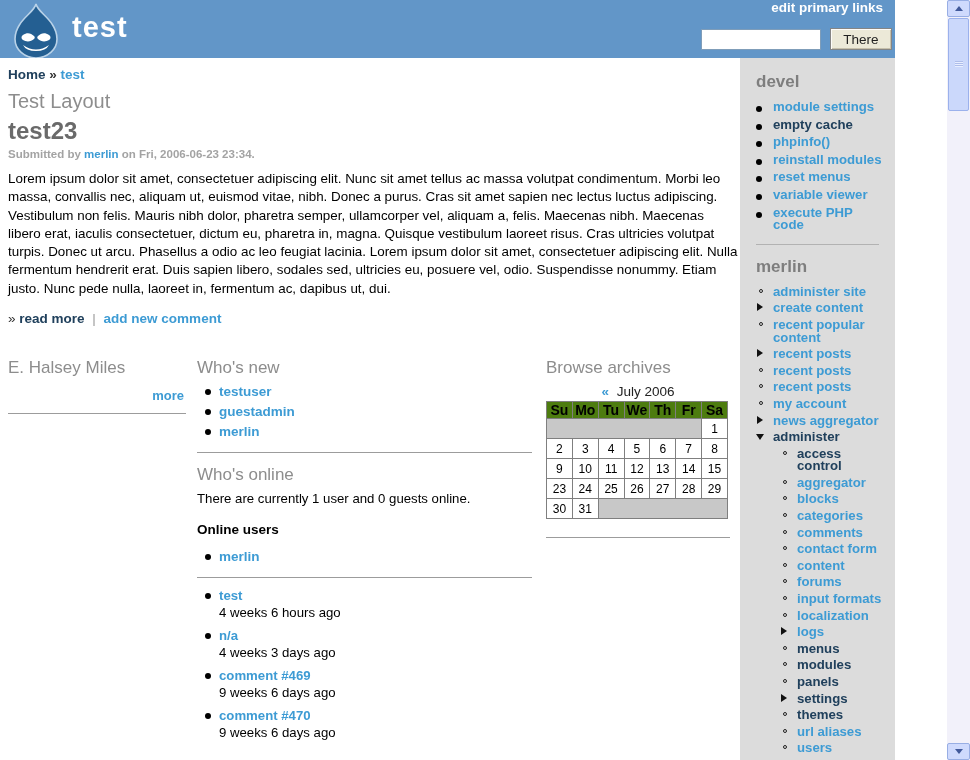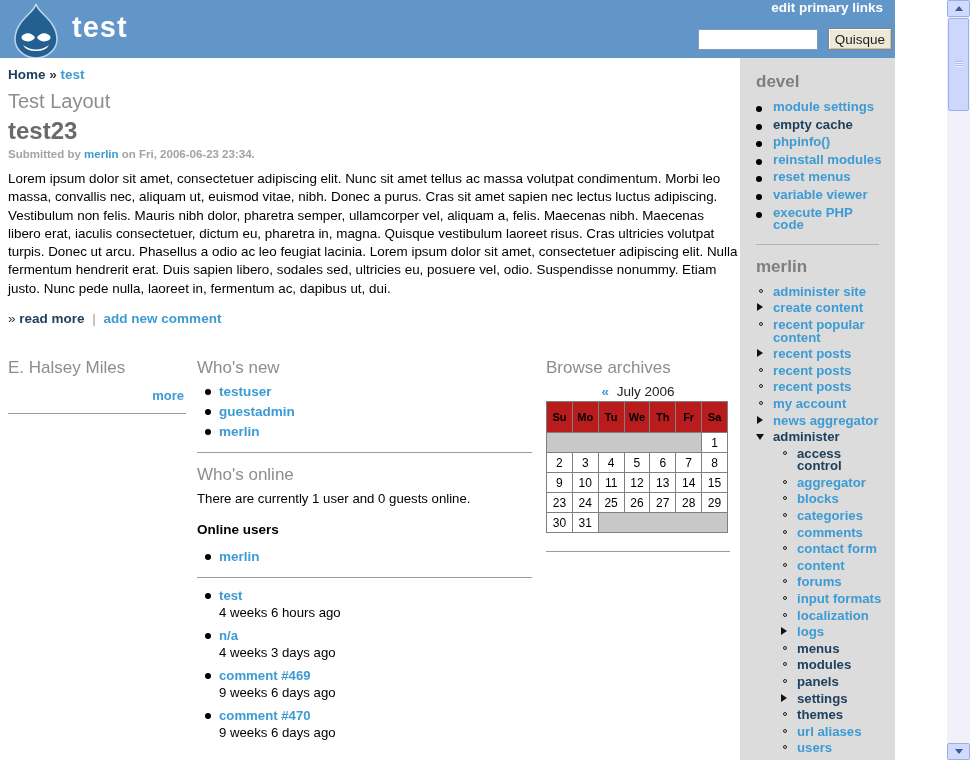--- a/index.html
+++ b/index.html
@@ -63,21 +63,21 @@
   .sub-heading { font-size:13.5px; font-weight:bold; margin:0 0 12px; }
 
   ul.comments { list-style:none; margin:6px 0 0; padding:0 0 0 8px; }
   ul.comments li { position:relative; padding-left:14px; margin-bottom:8px; font-size:13.2px; line-height:15px; }
   ul.comments .age { font-weight:normal; color:#000; margin-top:2px; }
 
   
   .cal-title { text-align:center; font-size:13.5px; margin:6px 0 2px; color:#222; }
   .cal-title .prev { margin-right:4px; }
   table.cal { border-collapse:collapse; width:182px; font-size:12px; table-layout:fixed; }
-  table.cal th { background:#b91c1c; border:1px solid #7f7f7f; font-size:11px; padding:9px 0; color:#000; }
+  table.cal th { background:#4d7c0f; border:1px solid #7f7f7f; font-size:14px; padding:0 0; color:#000; }
   table.cal td { background:#fff; border:1px solid #7f7f7f; text-align:center; height:20px; padding:0; }
   table.cal td.empty { background:#c8c8c8; }
   table.cal td.selected { background:#5b8fc9; }
 
   
   .sb-title { font-size:17px; font-weight:bold; color:#7e7e7e; margin:8px 0 9px; }
   ul.sb-list { list-style:none; margin:0 0 10px; padding:0; font-size:13.2px; }
   ul.sb-list li { position:relative; padding-left:17px; margin-bottom:4px; line-height:12.6px; }
   ul.sb-list li.d1 { margin-left:24px; }
   .sb-divider { border:none; border-top:1px solid #b2b2b2; margin:12px 6px 12px 0; }
@@ -109,21 +109,21 @@
       <svg class="logo" viewBox="0 0 54 56">
         <path d="M27 2 C26 8 16 14 11 22 C7 28 6 33 6 37 a21 19 0 0 0 42 0 c0-4-1-9-5-15 C38 14 28 8 27 2 Z" fill="#245f92" stroke="#b9d2e8" stroke-width="1.6"></path>
         <path d="M14 33 c4-3 8-2 11 1 c1 1 1 2 0 3 c-3 3-8 3-11 1 c-2-1-2-4 0-5 Z" fill="#fff"></path>
         <path d="M40 33 c-4-3-8-2-11 1 c-1 1-1 2 0 3 c3 3 8 3 11 1 c2-1 2-4 0-5 Z" fill="#fff"></path>
         <path d="M14 43 q13 9 26 0 q-3 6-13 6 q-10 0-13-6 Z" fill="#fff"></path>
       </svg>
       <div class="site-name">test</div>
       <a class="edit-links">edit primary links</a>
       <div class="search-area">
         <input class="search-input" type="text" value="" style="">
-        <button class="search-btn">Quisque</button>
+        <button class="search-btn">There</button>
       </div>
     </div>
 
     <div class="layout">
 
       <div class="main">
         <div class="breadcrumb">
           <a class="lnk visited">Home</a>
           <span>»</span>
           <a class="lnk">test</a>

